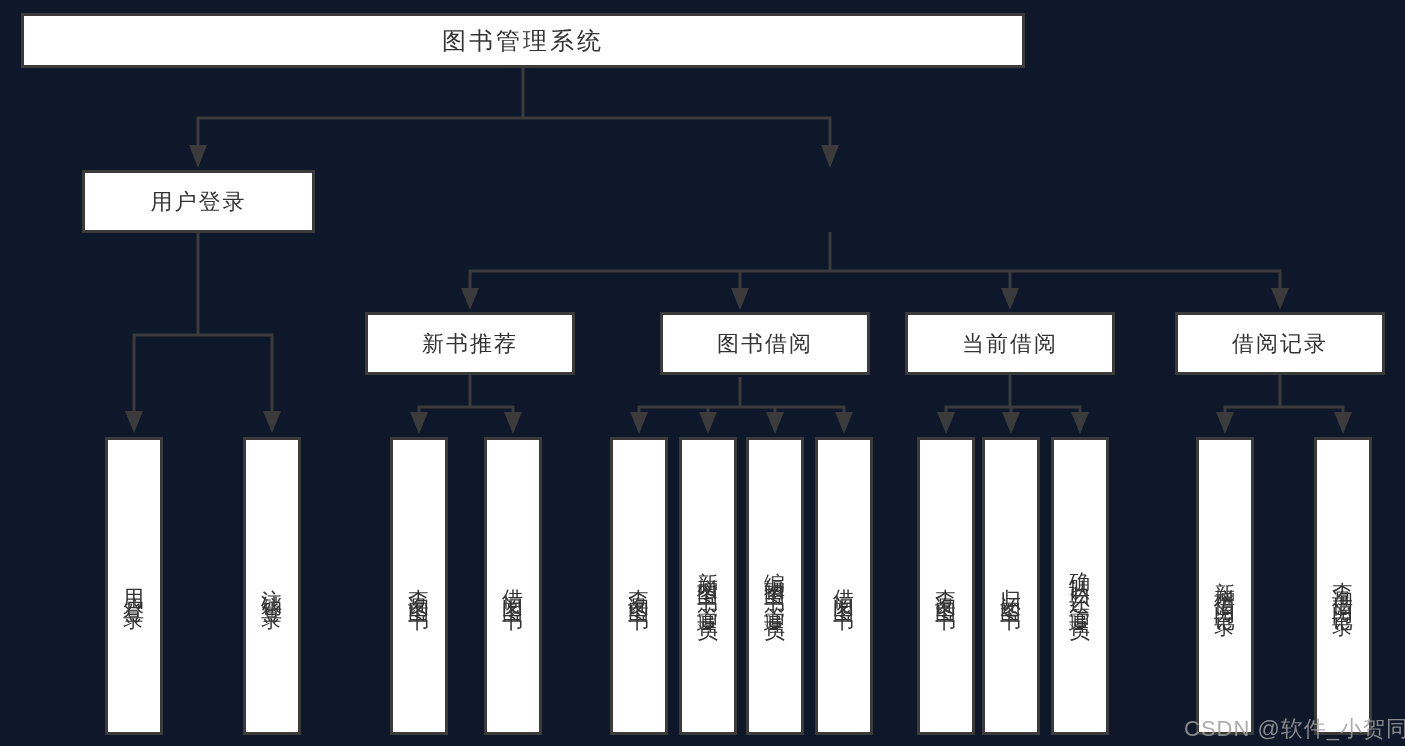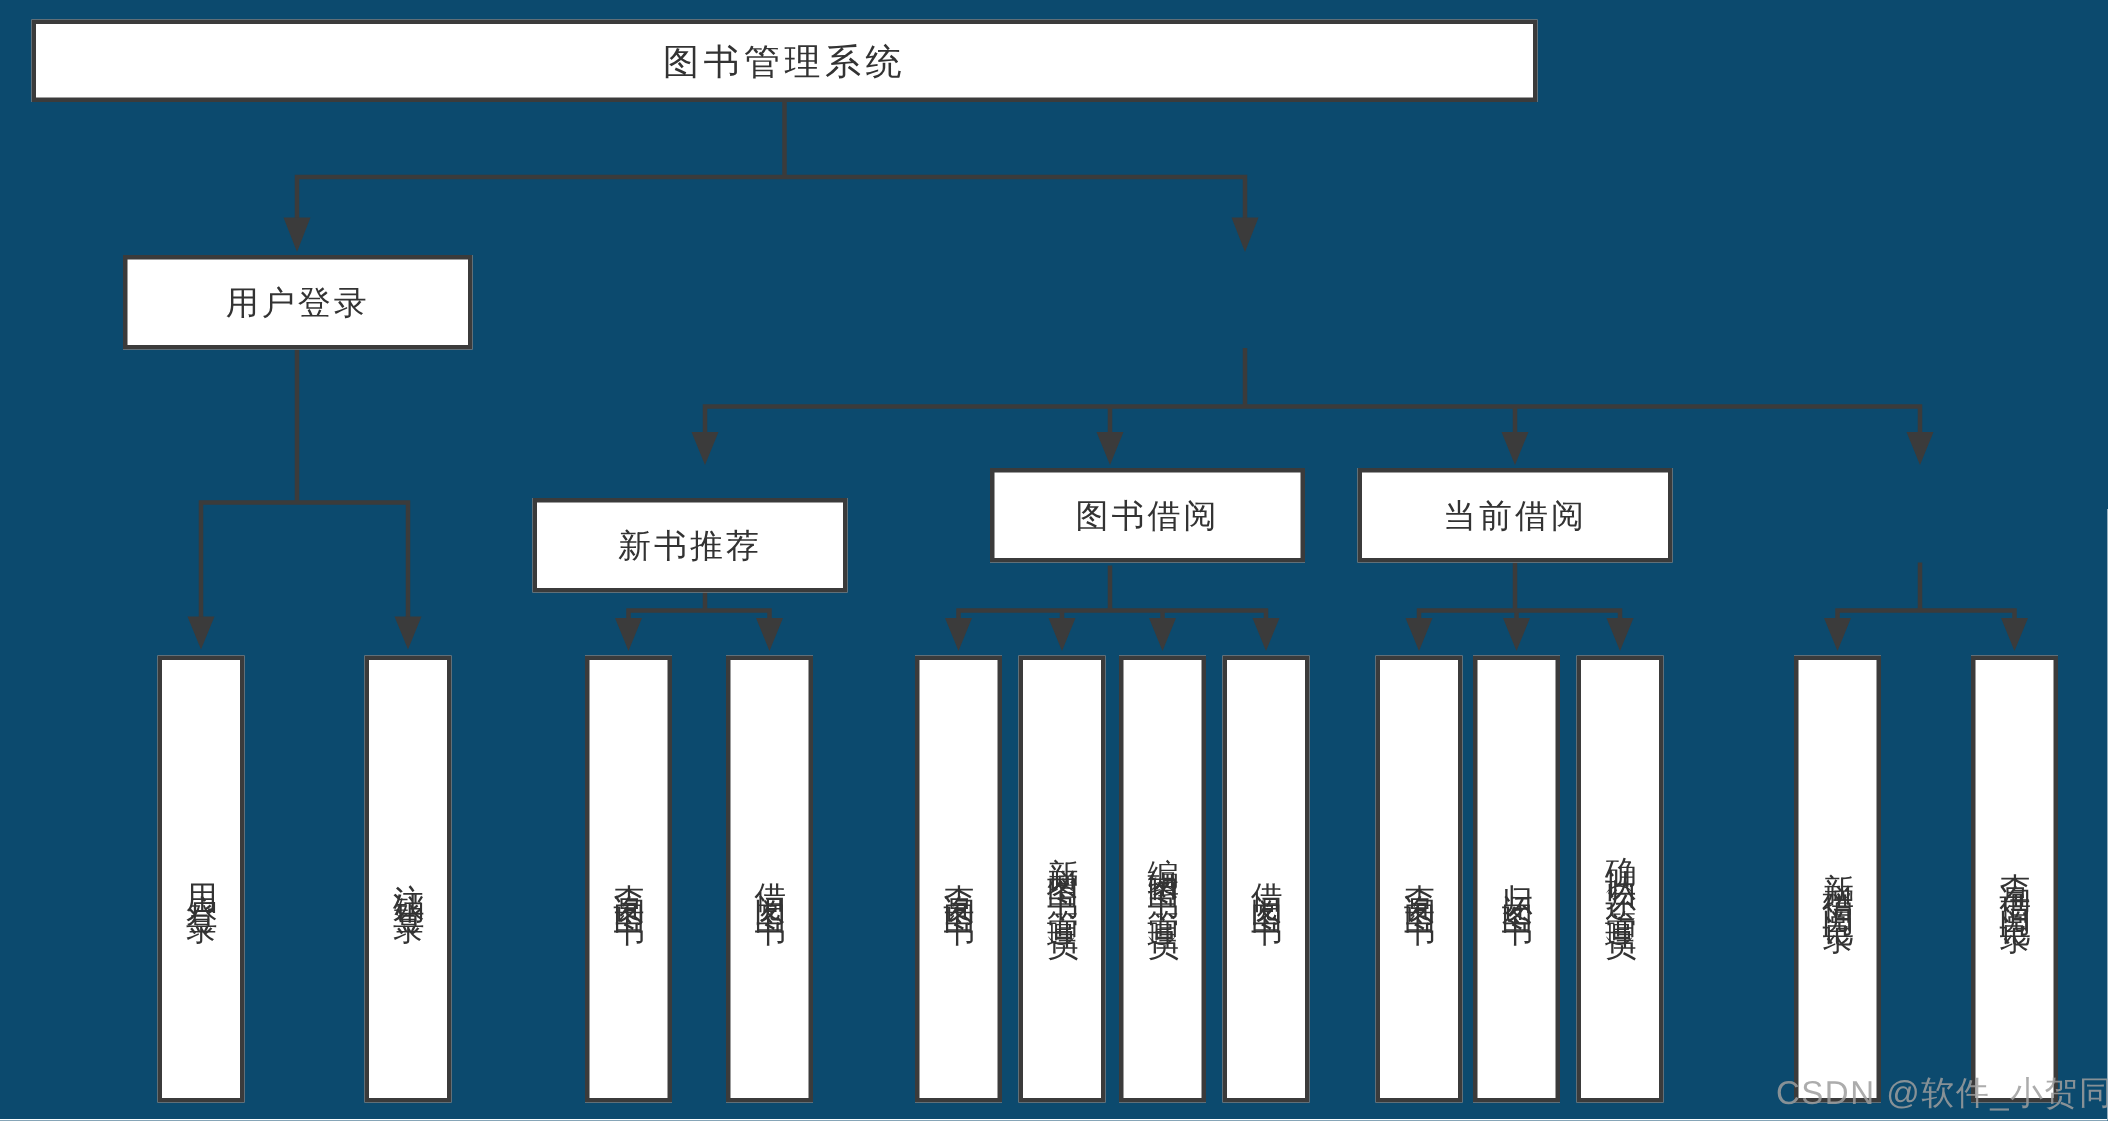--- a/index.html
+++ b/index.html
@@ -1,19 +1,19 @@
 <!DOCTYPE html>
 <html><head>
 <meta charset="utf-8">
 <style>
   html,body{margin:0;padding:0;background:#ffffff;}
   #canvas{
     position:relative;
     width:1405px;height:746px;
-    background:#0c4a6e;
+    background:#0f172a;
     font-family:"Liberation Sans","DejaVu Sans",sans-serif;
     overflow:hidden;
   }
   #wires{position:absolute;left:0;top:0;width:1405px;height:747px;pointer-events:none;}
   .box{
     position:absolute;
     box-sizing:border-box;
     border:3px solid #3b3b3b;
     background:#ffffff;
     display:flex;align-items:center;justify-content:center;
@@ -85,28 +85,31 @@
   </svg>
 
   <div class="box" style="left:21px;top:13px;width:1004px;height:55px;">
     <span class="root-label">图书管理系统</span>
   </div>
 
   <div class="box" style="left:82px;top:170px;width:233px;height:63px;">
     <span class="h-label">用户登录</span>
   </div>
 
-  <div class="box" style="left:355px;top:312px;width:210px;height:63px;margin-top:20px;">
+  <div class="box" style="left:365px;top:312px;width:210px;height:63px;">
     <span class="h-label">新书推荐</span>
   </div>
   <div class="box" style="left:660px;top:312px;width:210px;height:63px;">
     <span class="h-label">图书借阅</span>
   </div>
   <div class="box" style="left:905px;top:312px;width:210px;height:63px;text-align:center;">
     <span class="h-label">当前借阅</span>
+  </div>
+  <div class="box" style="left:1175px;top:312px;width:210px;height:63px;">
+    <span class="h-label">借阅记录</span>
   </div>
 
   <div class="box v-box" style="left:105px;">
     <span class="v-text">用户登录</span>
   </div>
   <div class="box v-box" style="left:243px;">
     <span class="v-text">注销登录</span>
   </div>
 
   <div class="box v-box" style="left:390px;">

